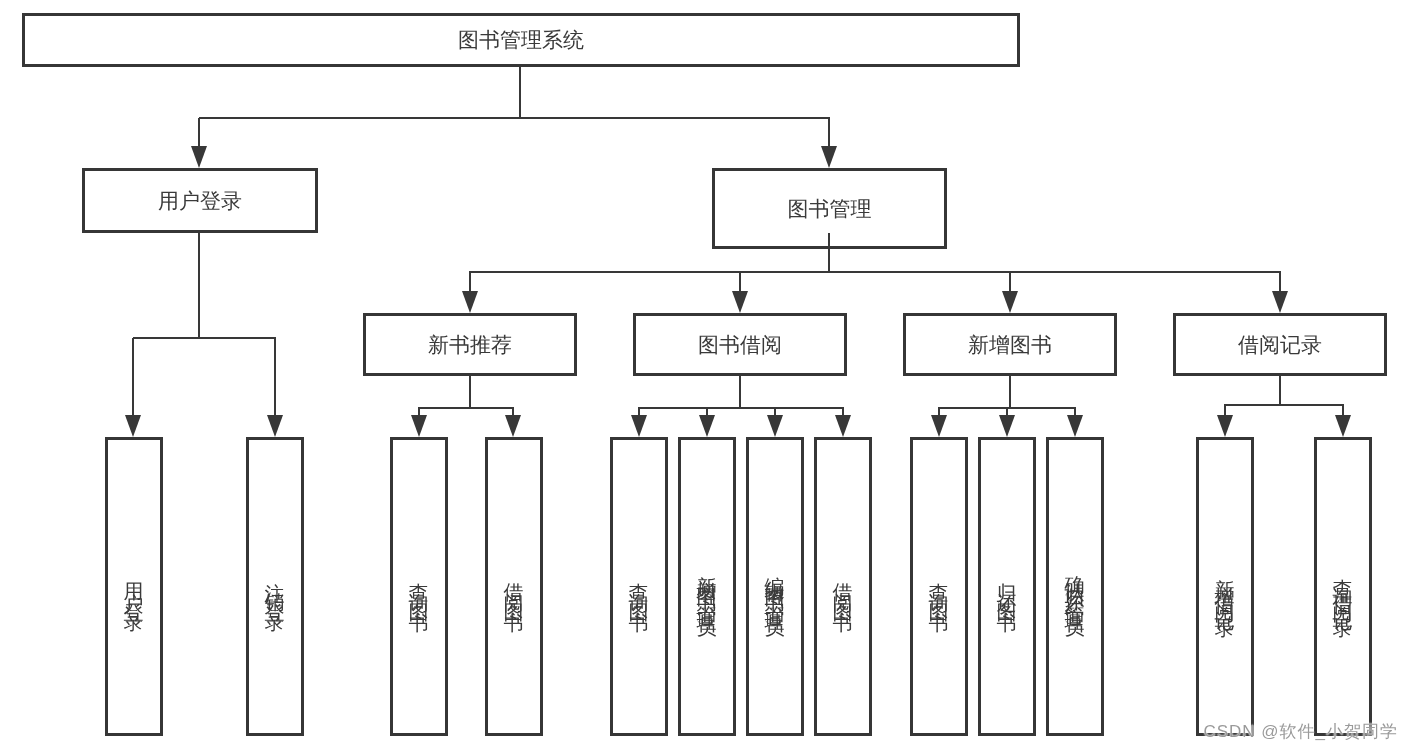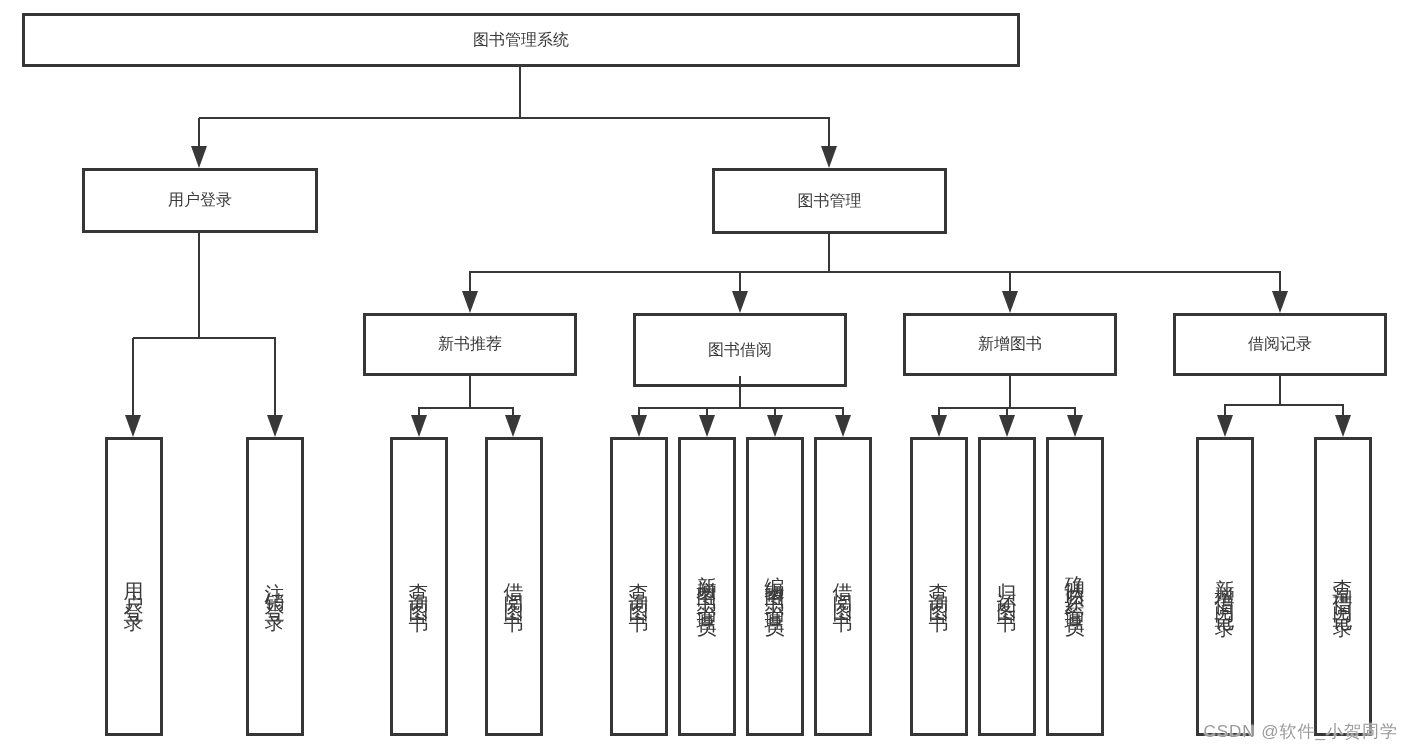--- a/index.html
+++ b/index.html
@@ -15,21 +15,21 @@
     position: absolute;
     background: #ffffff;
     border: 3px solid #363636;
     box-sizing: border-box;
     display: flex;
     align-items: center;
     justify-content: center;
     color: #3a3a3a;
   }
   .h-label {
-    font-size: 16px;
+    font-size: 21px;
     white-space: nowrap;
     color: #3a3a3a;
   }
   .v-label {
     writing-mode: vertical-rl;
     text-orientation: mixed;
     font-size: 20px;
     line-height: 1;
     letter-spacing: 10px;
     color: #3a3a3a;
@@ -64,28 +64,28 @@
 
 <div id="canvas">
 
   <div class="box" style="left:22px; top:13px; width:998px; height:54px;">
     <span class="h-label">图书管理系统</span>
   </div>
 
   <div class="box" style="left:82px; top:168px; width:236px; height:65px;">
     <span class="h-label">用户登录</span>
   </div>
-  <div class="box" style="left:712px; top:168px; width:235px; height:66px;">
+  <div class="box" style="left:712px; top:168px; width:235px; height:81px;">
     <span class="h-label">图书管理</span>
   </div>
 
   <div class="box" style="left:363px; top:313px; width:214px; height:63px;">
     <span class="h-label">新书推荐</span>
   </div>
-  <div class="box" style="left:633px; top:313px; width:214px; height:74px;">
+  <div class="box" style="left:633px; top:313px; width:214px; height:63px;">
     <span class="h-label">图书借阅</span>
   </div>
   <div class="box" style="left:903px; top:313px; width:214px; height:63px;">
     <span class="h-label">新增图书</span>
   </div>
   <div class="box" style="left:1173px; top:313px; width:214px; height:63px;">
     <span class="h-label">借阅记录</span>
   </div>
 
   <div class="box" style="left:105px; top:437px; width:58px; height:299px;">

